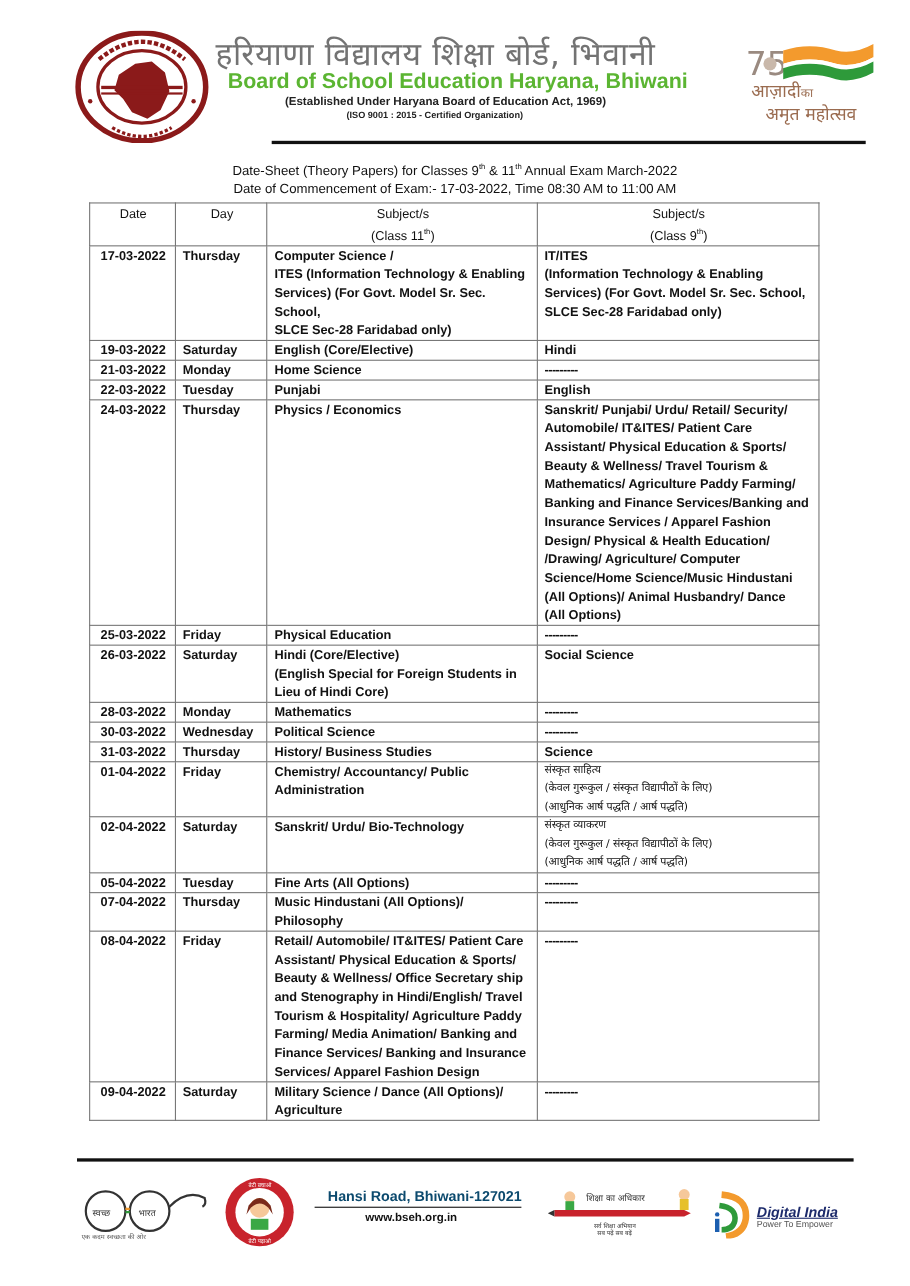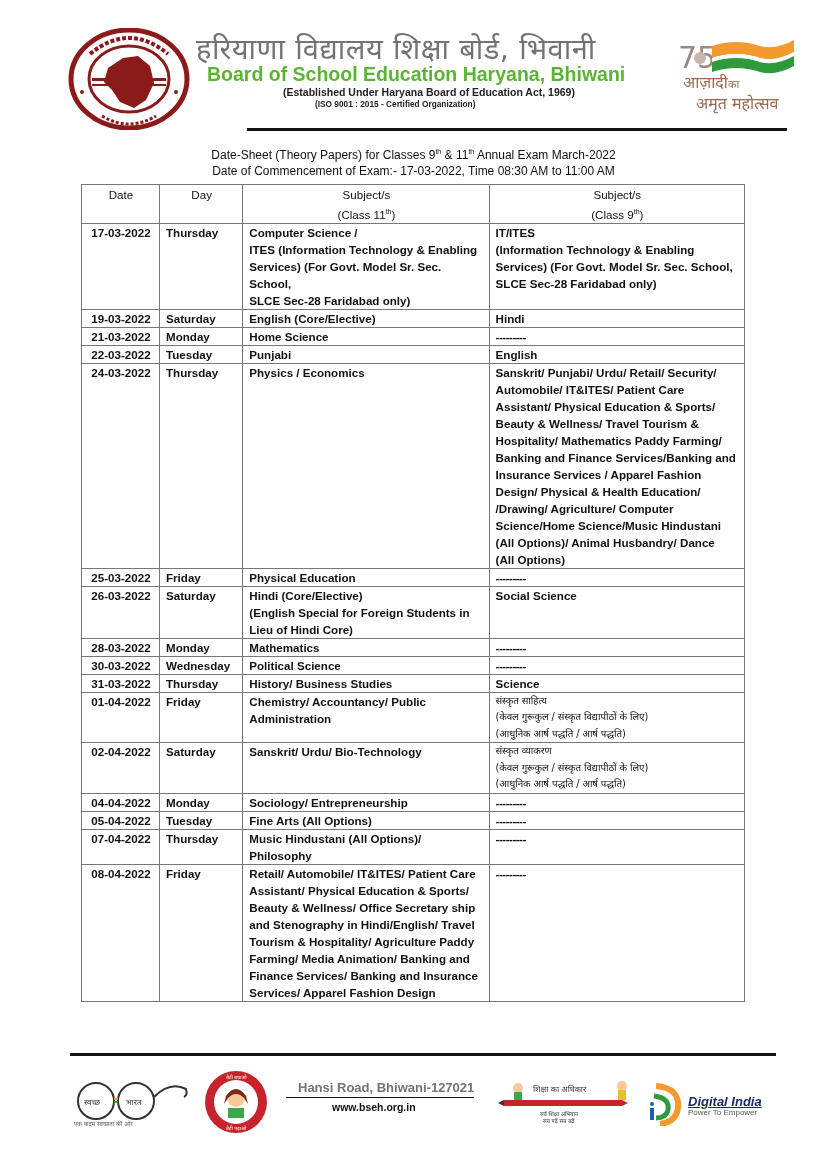--- a/index.html
+++ b/index.html
@@ -4,21 +4,21 @@
 <style>
   * { box-sizing: border-box; margin: 0; padding: 0; }
   html, body { width: 827px; height: 1169px; background: #ffffff; overflow: hidden; }
   body { position: relative; font-family: "Liberation Sans", "DejaVu Sans", sans-serif; color: #111; }
 
   
   .hdr { position: absolute; left: 0; top: 0; width: 827px; height: 135px; }
   .board-logo { position: absolute; left: 68px; top: 28px; width: 122px; height: 102px; }
   .hindi-title { position: absolute; left: 196px; top: 32px; width: 520px; font-family: "DejaVu Sans", sans-serif; font-size: 29px; color: #737373; letter-spacing: 0.5px; white-space: nowrap; line-height: 34px; }
   .eng-title { position: absolute; left: 207px; top: 63px; font-family: "Liberation Sans", sans-serif; font-weight: bold; font-size: 19.5px; color: #5bb532; white-space: nowrap; }
-  .est-line { position: absolute; left: 259px; top: 86px; font-weight: bold; font-size: 10.5px; color: #222; white-space: nowrap; margin-left: 24px; }
+  .est-line { position: absolute; left: 259px; top: 86px; font-weight: bold; font-size: 10.5px; color: #222; white-space: nowrap; }
   .iso-line { position: absolute; left: 315px; top: 99px; font-weight: bold; font-size: 8.3px; color: #222; white-space: nowrap; }
   .azadi-logo { position: absolute; left: 676px; top: 38px; width: 122px; height: 76px; }
   .azadi-hi1 { position: absolute; left: 683px; top: 71px; font-family: "DejaVu Sans", sans-serif; font-size: 16px; color: #9a6b4f; white-space: nowrap; }
   .azadi-hi1 small { font-size: 11px; }
   .azadi-hi2 { position: absolute; left: 696px; top: 92px; font-family: "DejaVu Sans", sans-serif; font-size: 16px; color: #9a6b4f; white-space: nowrap; }
   .hdr-rule { position: absolute; left: 247px; top: 128px; width: 540px; height: 3px; background: #111; }
 
   
   .doc-title { position: absolute; left: 0; width: 827px; text-align: center; font-family: "Liberation Sans", sans-serif; font-size: 12px; color: #111; white-space: nowrap; }
   .doc-title sup { font-size: 7px; }
@@ -41,21 +41,21 @@
   .ln { display: block; }
   .hi { font-family: "DejaVu Sans", sans-serif; font-size: 9.8px; font-weight: normal; line-height: 16.5px; letter-spacing: -0.1px; }
   .dash { font-weight: normal; letter-spacing: -0.5px; }
   .r1 td { height: 70px; }
 
   
   .ftr-rule { position: absolute; left: 70px; top: 1053px; width: 706px; height: 3px; background: #111; }
   .swachh { position: absolute; left: 70px; top: 1075px; width: 120px; height: 58px; }
   .swachh-cap { position: absolute; left: 74px; top: 1120px; font-family: "DejaVu Sans", sans-serif; font-size: 6px; color: #555; white-space: nowrap; }
   .beti { position: absolute; left: 204px; top: 1070px; width: 64px; height: 64px; }
-  .addr { position: absolute; left: 286px; top: 1080px; font-family: "Liberation Sans", sans-serif; font-weight: bold; font-size: 13px; color: #737373; white-space: nowrap; border-bottom: 1px solid #111; padding-bottom: 2px; padding-left: 12px; }
+  .addr { position: absolute; left: 286px; top: 1080px; font-family: "Liberation Sans", sans-serif; font-weight: bold; font-size: 13px; color: #0c4a6e; white-space: nowrap; border-bottom: 1px solid #111; padding-bottom: 2px; padding-left: 12px; }
   .web { position: absolute; left: 332px; top: 1101px; font-family: "Liberation Sans", sans-serif; font-weight: bold; font-size: 10.5px; color: #111; white-space: nowrap; }
   .shiksha { position: absolute; left: 496px; top: 1078px; width: 140px; height: 50px; }
   .shiksha-t { position: absolute; left: 533px; top: 1083px; font-family: "DejaVu Sans", sans-serif; font-size: 8px; color: #333; white-space: nowrap; }
   .shiksha-s1 { position: absolute; left: 540px; top: 1110px; font-family: "DejaVu Sans", sans-serif; font-size: 5.5px; color: #333; white-space: nowrap; }
   .shiksha-s2 { position: absolute; left: 543px; top: 1117px; font-family: "DejaVu Sans", sans-serif; font-size: 5.5px; color: #333; white-space: nowrap; }
   .di-logo { position: absolute; left: 642px; top: 1082px; width: 40px; height: 44px; }
   .di-title { position: absolute; left: 688px; top: 1094px; font-family: "Liberation Sans", sans-serif; font-weight: bold; font-style: italic; font-size: 13px; color: #1c2a6b; text-decoration: underline; white-space: nowrap; }
   .di-sub { position: absolute; left: 688px; top: 1108px; font-family: "Liberation Sans", sans-serif; font-size: 8px; color: #555; white-space: nowrap; }
 </style>
 </head>
@@ -147,21 +147,21 @@
       </tr>
       <tr>
         <td class="dt">24-03-2022</td>
         <td class="dy">Thursday</td>
         <td class="sub">Physics / Economics</td>
         <td class="sub">
           <span class="ln">Sanskrit/ Punjabi/ Urdu/ Retail/ Security/</span>
           <span class="ln">Automobile/ IT&amp;ITES/ Patient Care</span>
           <span class="ln">Assistant/ Physical Education &amp; Sports/</span>
           <span class="ln">Beauty &amp; Wellness/ Travel Tourism &amp;</span>
-          <span class="ln">Hospitality/ Mathematics Paddy Farming/</span>
+          <span class="ln">Mathematics/ Agriculture Paddy Farming/</span>
           <span class="ln">Banking and Finance Services/Banking and</span>
           <span class="ln">Insurance Services / Apparel Fashion</span>
           <span class="ln">Design/ Physical &amp; Health Education/</span>
           <span class="ln">/Drawing/ Agriculture/ Computer</span>
           <span class="ln">Science/Home Science/Music Hindustani</span>
           <span class="ln">(All Options)/ Animal Husbandry/ Dance</span>
           <span class="ln">(All Options)</span>
         </td>
       </tr>
       <tr>
@@ -213,26 +213,20 @@
       </tr>
       <tr>
         <td class="dt">02-04-2022</td>
         <td class="dy">Saturday</td>
         <td class="sub">Sanskrit/ Urdu/ Bio-Technology</td>
         <td class="sub">
           <span class="ln hi">संस्कृत व्याकरण</span>
           <span class="ln hi">(केवल गुरूकुल / संस्कृत विद्यापीठों के लिए)</span>
           <span class="ln hi">(आधुनिक आर्ष पद्धति / आर्ष पद्धति)</span>
         </td>
-      </tr>
-      <tr>
-        <td class="dt">04-04-2022</td>
-        <td class="dy">Monday</td>
-        <td class="sub">Sociology/ Entrepreneurship</td>
-        <td class="sub dash">---------</td>
       </tr>
       <tr>
         <td class="dt">05-04-2022</td>
         <td class="dy">Tuesday</td>
         <td class="sub">Fine Arts (All Options)</td>
         <td class="sub dash">---------</td>
       </tr>
       <tr>
         <td class="dt">07-04-2022</td>
         <td class="dy">Thursday</td>
@@ -250,20 +244,29 @@
           <span class="ln">Assistant/ Physical  Education &amp; Sports/</span>
           <span class="ln">Beauty &amp; Wellness/ Office Secretary ship</span>
           <span class="ln">and Stenography in Hindi/English/ Travel</span>
           <span class="ln">Tourism &amp; Hospitality/ Agriculture Paddy</span>
           <span class="ln">Farming/ Media Animation/ Banking and</span>
           <span class="ln">Finance Services/ Banking and Insurance</span>
           <span class="ln">Services/ Apparel Fashion Design</span>
         </td>
         <td class="sub dash">---------</td>
       </tr>
+      <tr>
+        <td class="dt">09-04-2022</td>
+        <td class="dy">Saturday</td>
+        <td class="sub">
+          <span class="ln">Military Science / Dance (All Options)/</span>
+          <span class="ln">Agriculture</span>
+        </td>
+        <td class="sub dash">---------</td>
+      </tr>
     </tbody>
 </table>
 
 <div class="ftr-rule"></div>
 
 <svg class="swachh" viewBox="0 0 120 58">
   <circle cx="26" cy="26" r="18" fill="none" stroke="#333" stroke-width="2"></circle>
   <circle cx="66" cy="26" r="18" fill="none" stroke="#333" stroke-width="2"></circle>
   <path d="M44 24 L48 24" stroke="#f39a2d" stroke-width="2"></path>
   <path d="M44 27 L48 27" stroke="#2e9a3a" stroke-width="2"></path>

